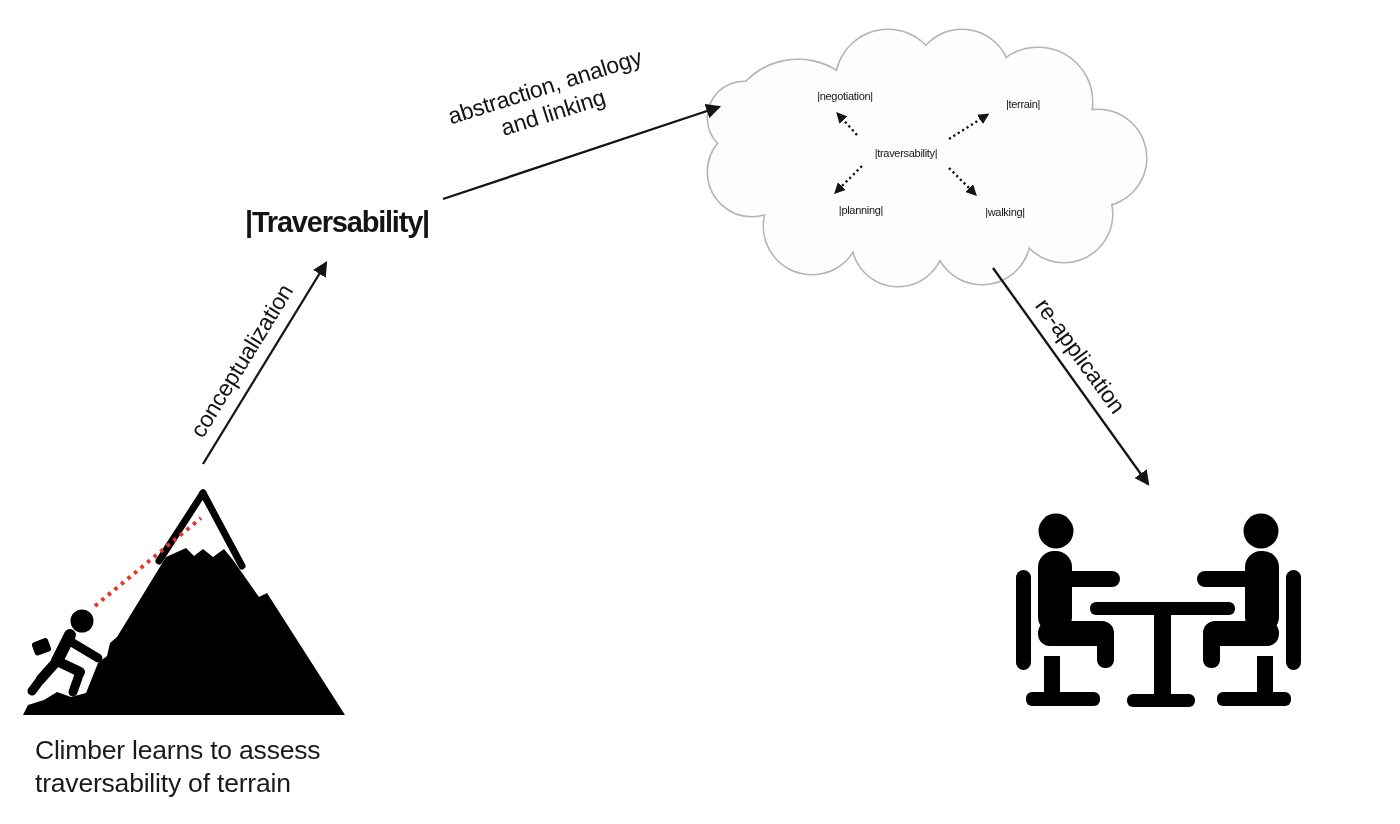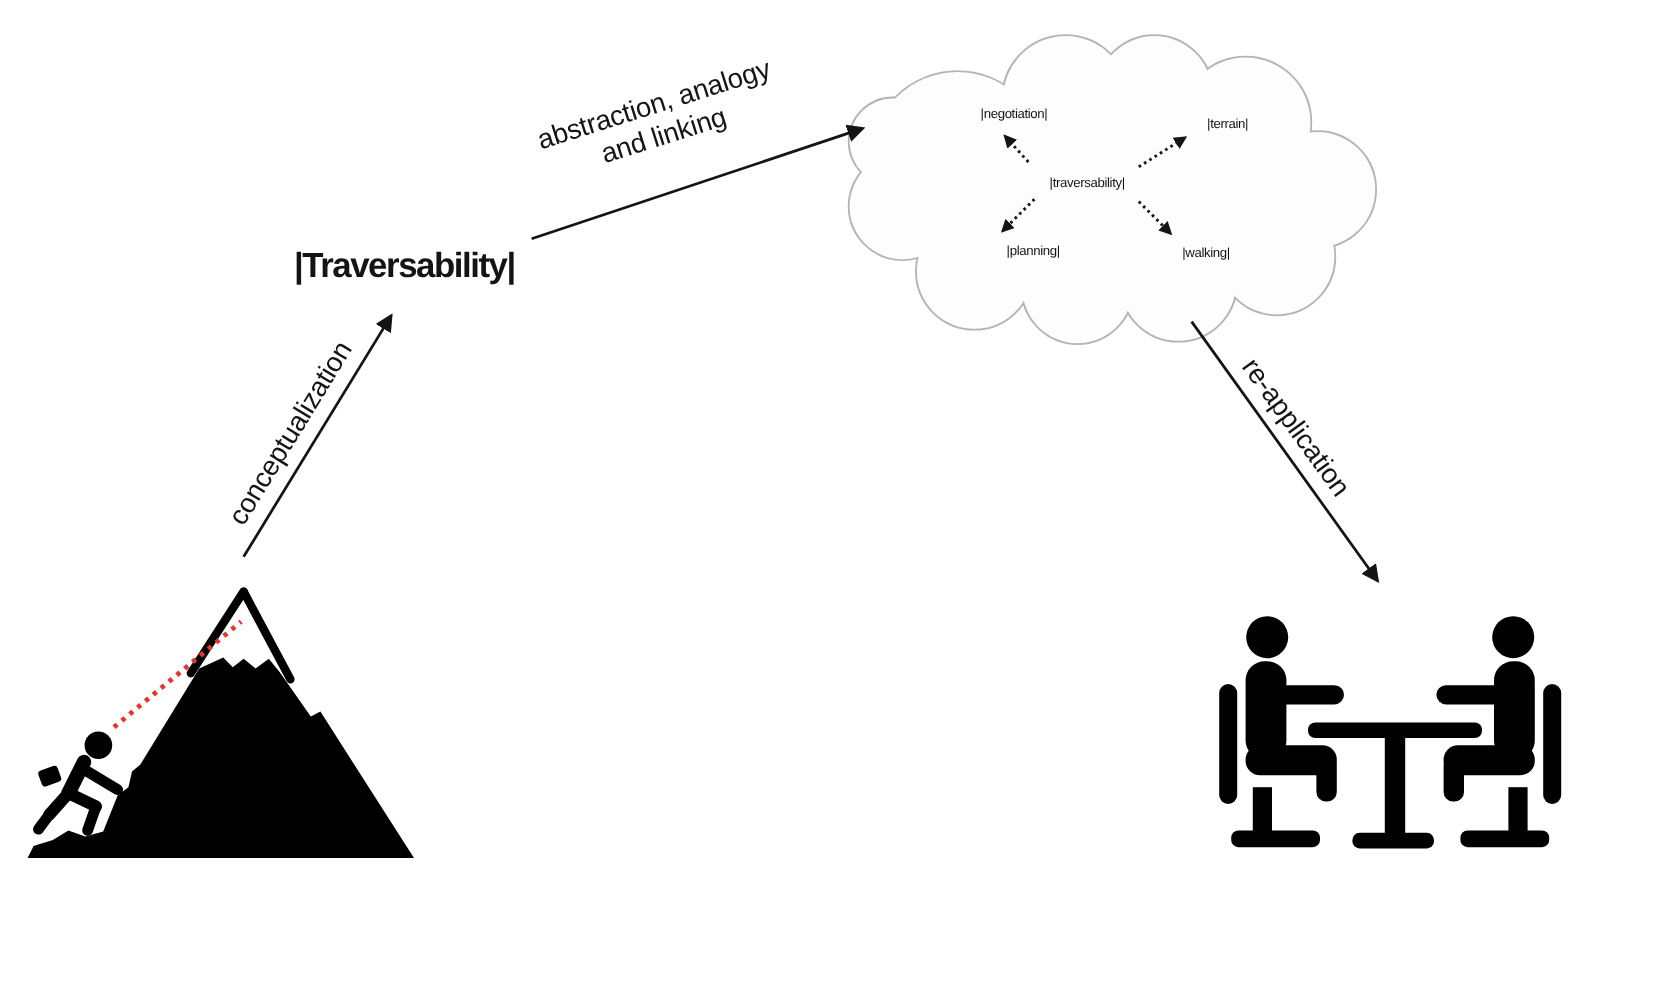--- a/index.html
+++ b/index.html
@@ -119,14 +119,16 @@
 and linking</div>
 
   <div class="lbl arrowlbl" style="left:1080px;top:356px;transform:translate(-50%,-50%) rotate(54deg)">re-application</div>
 
   <div class="lbl cloudlbl" style="left:845px;top:96px">|negotiation|</div>
   <div class="lbl cloudlbl" style="left:1023px;top:104px">|terrain|</div>
   <div class="lbl cloudlbl" style="left:906px;top:153px">|traversability|</div>
   <div class="lbl cloudlbl" style="left:861px;top:210px">|planning|</div>
   <div class="lbl cloudlbl" style="left:1005px;top:212px">|walking|</div>
 
+  <div class="caption" style="left:35px;top:734px">Climber learns to assess
+traversability of terrain</div>
 
 </div>
 
 </body></html>

